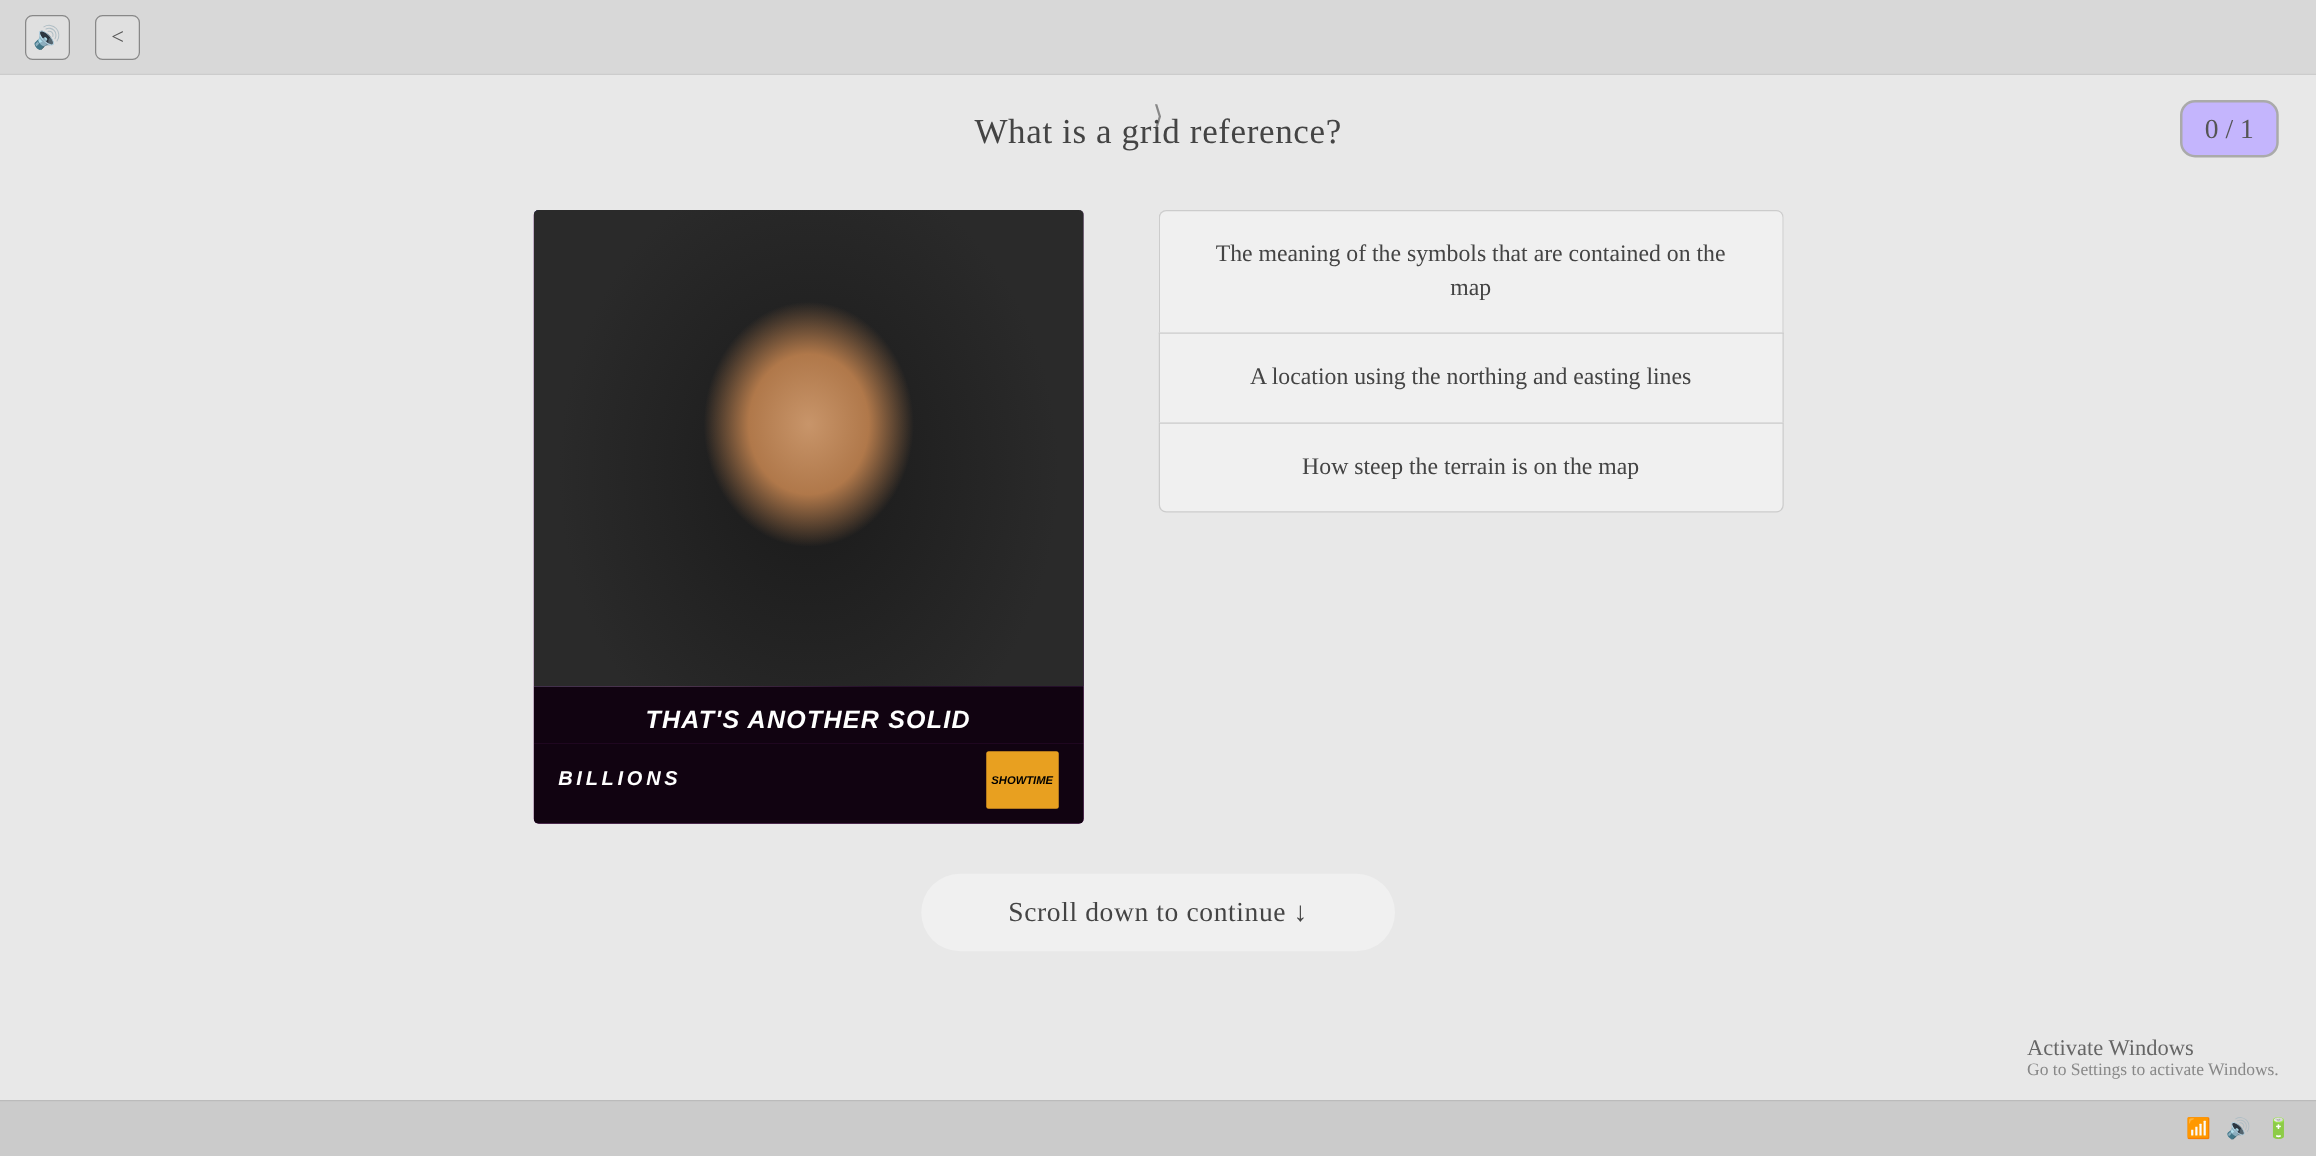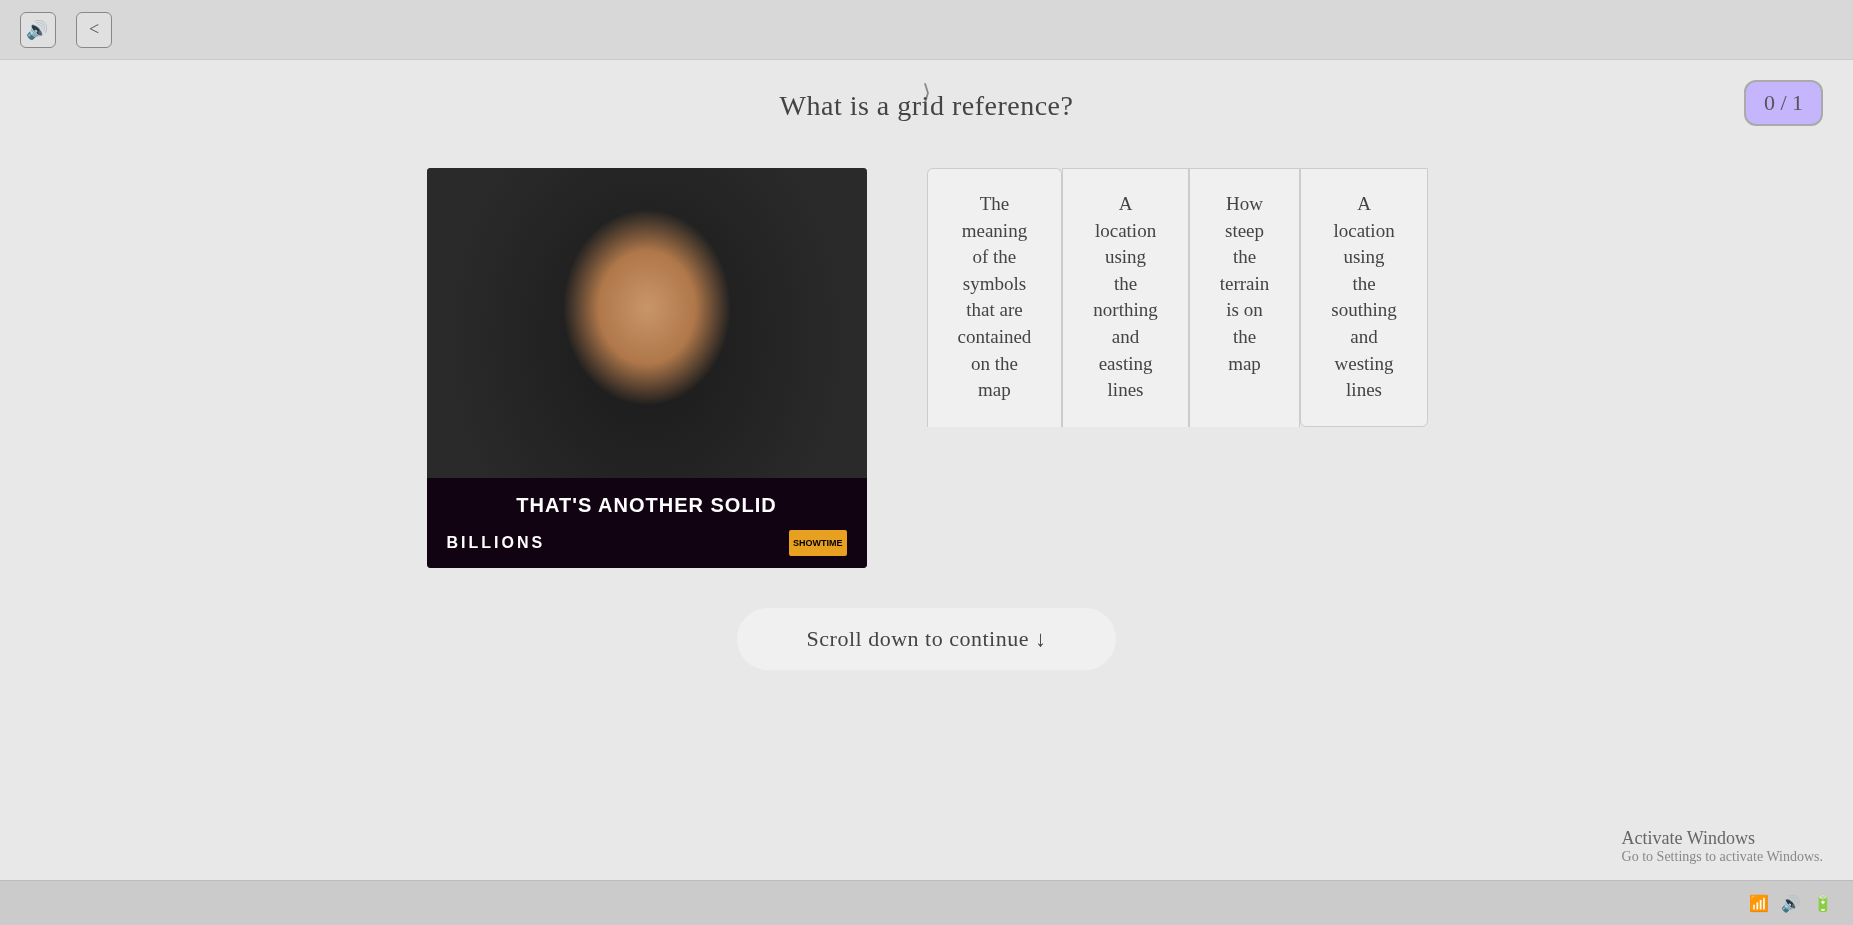--- a/index.html
+++ b/index.html
@@ -85,27 +85,28 @@
       align-items: flex-start;
       gap: 60px;
       width: 100%;
       max-width: 1300px;
       justify-content: center;
     }
 
     .video-panel {
       flex-shrink: 0;
       width: 440px;
-      height: 400px;
+      height: 491px;
       background: #701a75;
       border-radius: 4px;
       overflow: hidden;
       position: relative;
       display: flex;
       flex-direction: column;
+      font-style: italic;
     }
 
     .video-image-area {
       flex: 1;
       background: linear-gradient(135deg, #3a5a8a 0%, #5a7aaa 30%, #c0c0c0 60%, #1a1a2a 80%);
       position: relative;
       display: flex;
       align-items: center;
       justify-content: center;
       overflow: hidden;
@@ -153,28 +154,28 @@
       font-family: Arial, sans-serif;
       letter-spacing: 3px;
       text-transform: uppercase;
     }
 
     .brand-logo {
       background: #e8a020;
       color: #000;
       font-size: 9px;
       font-weight: bold;
-      padding: 8px 4px;
+      padding: 18px 4px;
       border-radius: 2px;
       font-family: Arial, sans-serif;
     }
 
     .answers-panel {
       display: flex;
-      flex-direction: row;
+      flex-direction: column;
       gap: 0;
       width: 500px;
       flex-shrink: 0;
     }
 
     .answer-option {
       border: 1px solid #ccc;
       border-bottom: none;
       padding: 22px 30px;
       text-align: center;
@@ -299,23 +300,20 @@
       </div>
 
       <div class="answer-option">
         <span>A location using the northing and easting lines</span>
       </div>
 
       <div class="answer-option">
         <span>How steep the terrain is on the map</span>
       </div>
 
-      <div class="answer-option">
-        <span>A location using the southing and westing lines</span>
-      </div>
 
     </div>
 
   </div>
 
   <button class="scroll-button">Scroll down to continue ↓</button>
 
 </div>
 
 <div class="activate-windows">

